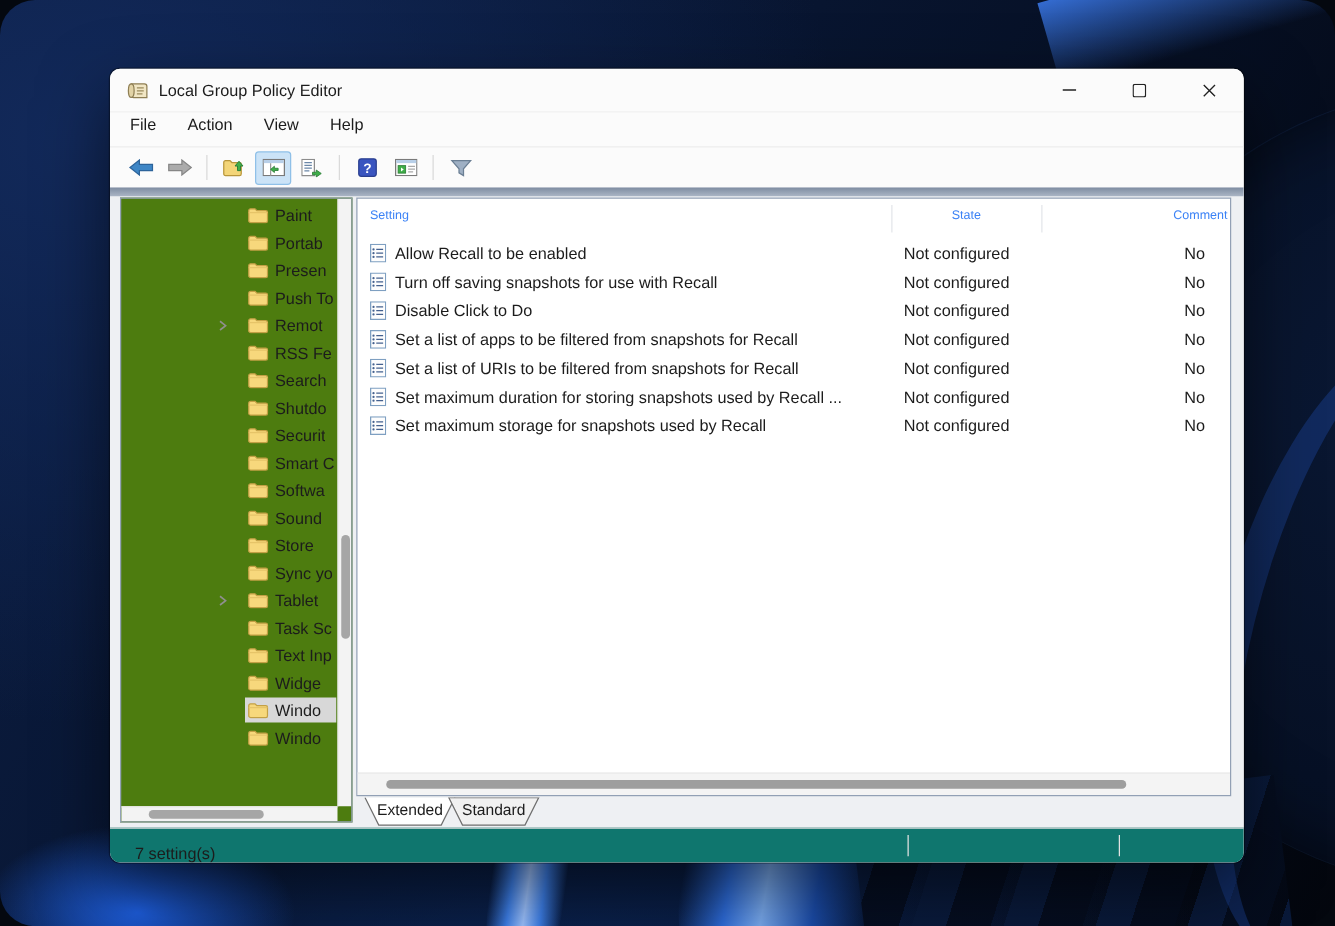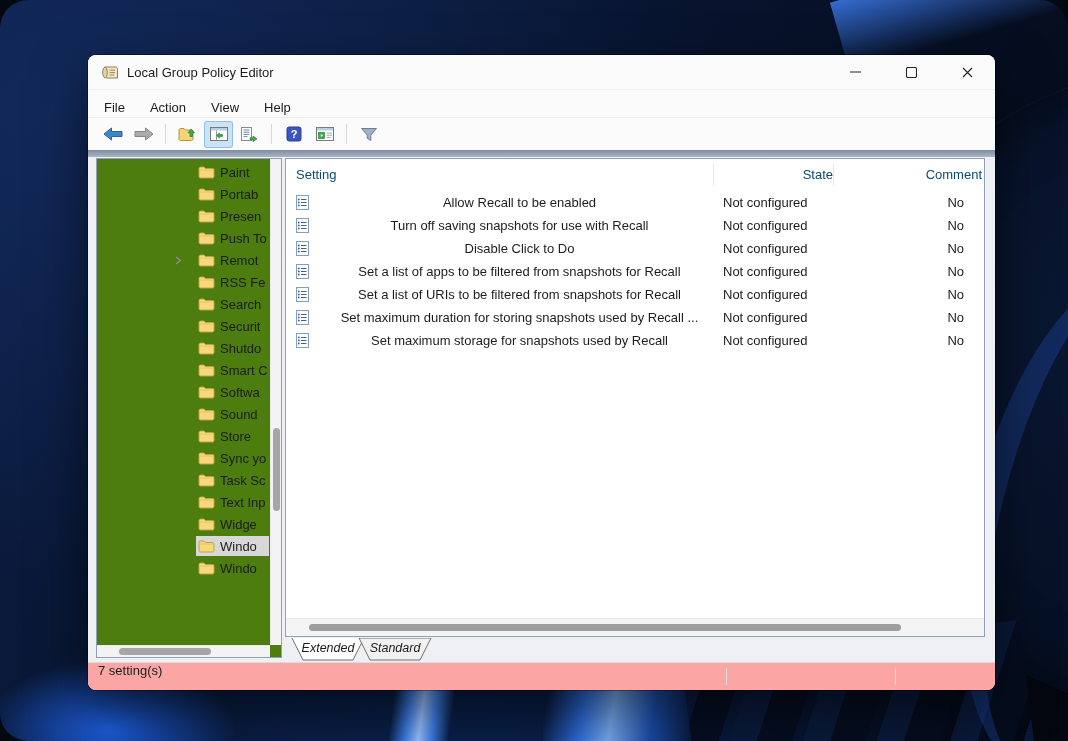--- a/index.html
+++ b/index.html
@@ -28,21 +28,21 @@
     border-left:26px solid rgba(32,82,185,.33);background:transparent;}
   
   .window{position:absolute;left:88px;top:55px;width:907px;height:635px;border-radius:8px;
     background:#fafafa;overflow:hidden;
     box-shadow:0 22px 55px rgba(0,0,0,.55),0 0 0 1px rgba(0,0,0,.35);}
   .titlebar{height:34px;display:flex;align-items:center;padding-left:13px;background:#fbfbfb;}
   .title-icon{display:flex;margin-right:8px;}
   .title-text{font-size:13px;color:#1c1c1c;}
   .controls{margin-left:auto;display:flex;height:100%;}
   .ctrl{width:56px;height:100%;display:flex;align-items:center;justify-content:center;}
-  .menubar{height:28px;display:flex;align-items:flex-end;padding-left:13px;background:#fbfbfb;
+  .menubar{height:28px;display:flex;align-items:flex-start;padding-left:13px;background:#fbfbfb;
     border-top:1px solid #f1f1f1;}
   .menu-item{font-size:13px;color:#1c1c1c;margin-right:19px;padding:2px 3px;}
   .toolbar{height:33px;display:flex;align-items:center;padding-left:9px;background:#fbfbfb;
     border-top:1px solid #ededed;}
   .tbtn{width:27px;height:25px;display:flex;align-items:center;justify-content:center;
     border-radius:2px;margin:0 2px;}
   .tbtn.active{background:#cbe3f7;box-shadow:0 0 0 1px #8fc0e8;}
   .tsep{width:1px;height:20px;background:#dadada;margin:0 6px;}
   
   .content{position:absolute;left:0;top:95px;width:100%;bottom:28px;background:#eef0f3;}
@@ -55,40 +55,40 @@
   .node{display:flex;align-items:center;flex:1;height:20px;padding-left:2px;overflow:hidden;}
   .node.selected{background:#d8d8d8;}
   .ficon{display:flex;flex:none;margin-right:5px;}
   .tlabel{font-size:13px;color:#1c1c1c;white-space:nowrap;overflow:hidden;max-width:56px;}
   .tree-vscroll{position:absolute;right:0;top:0;bottom:12px;width:11px;background:#f3f3f3;border-left:1px solid #eaeaea;}
   .tree-vthumb{position:absolute;left:2px;top:269px;width:7px;height:83px;background:#a6a6a6;border-radius:4px;}
   .tree-hscroll{position:absolute;left:0;right:11px;bottom:0;height:12px;background:#f3f3f3;border-top:1px solid #eaeaea;}
   .tree-hthumb{position:absolute;left:22px;top:2px;width:92px;height:7px;background:#a6a6a6;border-radius:4px;}
   .list-panel{position:absolute;left:197px;top:8px;width:700px;height:479px;background:#fff;
     border:1px solid #92a0b5;overflow:hidden;}
-  .lheader{position:relative;height:32px;font-size:13px;color:#0c4a6e;}
+  .lheader{position:relative;height:32px;font-size:10px;color:#3b82f6;}
   .h-setting{position:absolute;left:10px;top:8px;}
-  .h-state{position:absolute;left:427px;width:120px;top:8px;text-align:right;}
+  .h-state{position:absolute;left:427px;width:120px;top:8px;text-align:center;}
   .h-comment{position:absolute;left:547px;width:149px;top:8px;text-align:right;}
   .hdiv{position:absolute;top:5px;width:1px;height:22px;background:#e3e6ea;}
   .lrow{height:23px;display:flex;align-items:center;font-size:13px;color:#1c1c1c;}
   .ricon{display:flex;flex:none;margin-left:10px;}
-  .r-setting{margin-left:7px;width:407px;flex:none;white-space:nowrap;overflow:hidden;text-align:center;}
+  .r-setting{margin-left:7px;width:407px;flex:none;white-space:nowrap;overflow:hidden;}
   .r-state{width:110px;flex:none;white-space:nowrap;}
   .r-comment{width:153px;flex:none;text-align:right;padding-right:22px;white-space:nowrap;}
   .list-hscroll{position:absolute;left:0;right:0;bottom:0;height:18px;background:#f4f4f4;border-top:1px solid #e9e9e9;}
   .list-hthumb{position:absolute;left:23px;top:5px;width:592px;height:7px;background:#9e9e9e;border-radius:4px;}
-  .tab{position:absolute;top:488px;width:74px;height:32px;font-style:italic;}
+  .tab{position:absolute;top:488px;width:74px;height:32px;}
   .tab svg{position:absolute;left:0;top:0;}
   .tab span{position:absolute;left:0;right:0;top:3px;text-align:center;font-size:12.5px;color:#1c1c1c;}
   .tab-extended{left:203px;}
   .tab-standard{left:270px;}
   
-  .statusbar{position:absolute;left:0;bottom:0;width:100%;height:28px;background:#fca5a5;
-    border-top:1px solid #dcdcdc;display:flex;align-items:flex-start;padding-left:10px;}
+  .statusbar{position:absolute;left:0;bottom:0;width:100%;height:28px;background:#0f766e;
+    border-top:1px solid #dcdcdc;display:flex;align-items:flex-end;padding-left:20px;}
   .status-text{font-size:13px;color:#1c1c1c;}
   .sdiv{position:absolute;top:5px;bottom:5px;width:1px;background:#e2e2e2;}
 </style>
 </head>
 <body>
 
 <div class="desktop">
   <div class="ball"></div>
   <div class="tr-streak"></div>
   <div class="glow-left"></div>
@@ -286,44 +286,44 @@
             </div>
             <div class="tree-row">
               <span class="chev"></span>
               <div class="node">
                 <span class="ficon">
                   <svg width="17" height="14" viewBox="0 0 17 14">
                     <path d="M1 3.5 C1 2.7 1.6 2 2.4 2 H6 L7.5 3.5 H14.6 C15.4 3.5 16 4.1 16 4.9 V11.5 C16 12.3 15.4 13 14.6 13 H2.4 C1.6 13 1 12.3 1 11.5 Z" fill="#f7d87c" stroke="#c3a045"></path>
                     <path d="M1 5 H16" stroke="#e6c468" stroke-width="1"></path>
                   </svg>
                 </span>
+                <span class="tlabel">Shutdo</span>
+              </div>
+            </div>
+            <div class="tree-row">
+              <span class="chev"></span>
+              <div class="node">
+                <span class="ficon">
+                  <svg width="17" height="14" viewBox="0 0 17 14">
+                    <path d="M1 3.5 C1 2.7 1.6 2 2.4 2 H6 L7.5 3.5 H14.6 C15.4 3.5 16 4.1 16 4.9 V11.5 C16 12.3 15.4 13 14.6 13 H2.4 C1.6 13 1 12.3 1 11.5 Z" fill="#f7d87c" stroke="#c3a045"></path>
+                    <path d="M1 5 H16" stroke="#e6c468" stroke-width="1"></path>
+                  </svg>
+                </span>
                 <span class="tlabel">Securit</span>
               </div>
             </div>
             <div class="tree-row">
               <span class="chev"></span>
               <div class="node">
                 <span class="ficon">
                   <svg width="17" height="14" viewBox="0 0 17 14">
                     <path d="M1 3.5 C1 2.7 1.6 2 2.4 2 H6 L7.5 3.5 H14.6 C15.4 3.5 16 4.1 16 4.9 V11.5 C16 12.3 15.4 13 14.6 13 H2.4 C1.6 13 1 12.3 1 11.5 Z" fill="#f7d87c" stroke="#c3a045"></path>
                     <path d="M1 5 H16" stroke="#e6c468" stroke-width="1"></path>
                   </svg>
                 </span>
-                <span class="tlabel">Shutdo</span>
-              </div>
-            </div>
-            <div class="tree-row">
-              <span class="chev"></span>
-              <div class="node">
-                <span class="ficon">
-                  <svg width="17" height="14" viewBox="0 0 17 14">
-                    <path d="M1 3.5 C1 2.7 1.6 2 2.4 2 H6 L7.5 3.5 H14.6 C15.4 3.5 16 4.1 16 4.9 V11.5 C16 12.3 15.4 13 14.6 13 H2.4 C1.6 13 1 12.3 1 11.5 Z" fill="#f7d87c" stroke="#c3a045"></path>
-                    <path d="M1 5 H16" stroke="#e6c468" stroke-width="1"></path>
-                  </svg>
-                </span>
                 <span class="tlabel">Smart C</span>
               </div>
             </div>
             <div class="tree-row">
               <span class="chev"></span>
               <div class="node">
                 <span class="ficon">
                   <svg width="17" height="14" viewBox="0 0 17 14">
                     <path d="M1 3.5 C1 2.7 1.6 2 2.4 2 H6 L7.5 3.5 H14.6 C15.4 3.5 16 4.1 16 4.9 V11.5 C16 12.3 15.4 13 14.6 13 H2.4 C1.6 13 1 12.3 1 11.5 Z" fill="#f7d87c" stroke="#c3a045"></path>
                     <path d="M1 5 H16" stroke="#e6c468" stroke-width="1"></path>
@@ -359,20 +359,36 @@
             <div class="tree-row">
               <span class="chev"></span>
               <div class="node">
                 <span class="ficon">
                   <svg width="17" height="14" viewBox="0 0 17 14">
                     <path d="M1 3.5 C1 2.7 1.6 2 2.4 2 H6 L7.5 3.5 H14.6 C15.4 3.5 16 4.1 16 4.9 V11.5 C16 12.3 15.4 13 14.6 13 H2.4 C1.6 13 1 12.3 1 11.5 Z" fill="#f7d87c" stroke="#c3a045"></path>
                     <path d="M1 5 H16" stroke="#e6c468" stroke-width="1"></path>
                   </svg>
                 </span>
                 <span class="tlabel">Sync yo</span>
+              </div>
+            </div>
+            <div class="tree-row">
+              <span class="chev">
+                <svg width="8" height="9" viewBox="0 0 8 9">
+                  <path d="M2 1 L6.5 4.5 L2 8" fill="none" stroke="#8f8f8f" stroke-width="1.3"></path>
+                </svg>
+              </span>
+              <div class="node">
+                <span class="ficon">
+                  <svg width="17" height="14" viewBox="0 0 17 14">
+                    <path d="M1 3.5 C1 2.7 1.6 2 2.4 2 H6 L7.5 3.5 H14.6 C15.4 3.5 16 4.1 16 4.9 V11.5 C16 12.3 15.4 13 14.6 13 H2.4 C1.6 13 1 12.3 1 11.5 Z" fill="#f7d87c" stroke="#c3a045"></path>
+                    <path d="M1 5 H16" stroke="#e6c468" stroke-width="1"></path>
+                  </svg>
+                </span>
+                <span class="tlabel">Tablet</span>
               </div>
             </div>
             <div class="tree-row">
               <span class="chev"></span>
               <div class="node">
                 <span class="ficon">
                   <svg width="17" height="14" viewBox="0 0 17 14">
                     <path d="M1 3.5 C1 2.7 1.6 2 2.4 2 H6 L7.5 3.5 H14.6 C15.4 3.5 16 4.1 16 4.9 V11.5 C16 12.3 15.4 13 14.6 13 H2.4 C1.6 13 1 12.3 1 11.5 Z" fill="#f7d87c" stroke="#c3a045"></path>
                     <path d="M1 5 H16" stroke="#e6c468" stroke-width="1"></path>
                   </svg>

